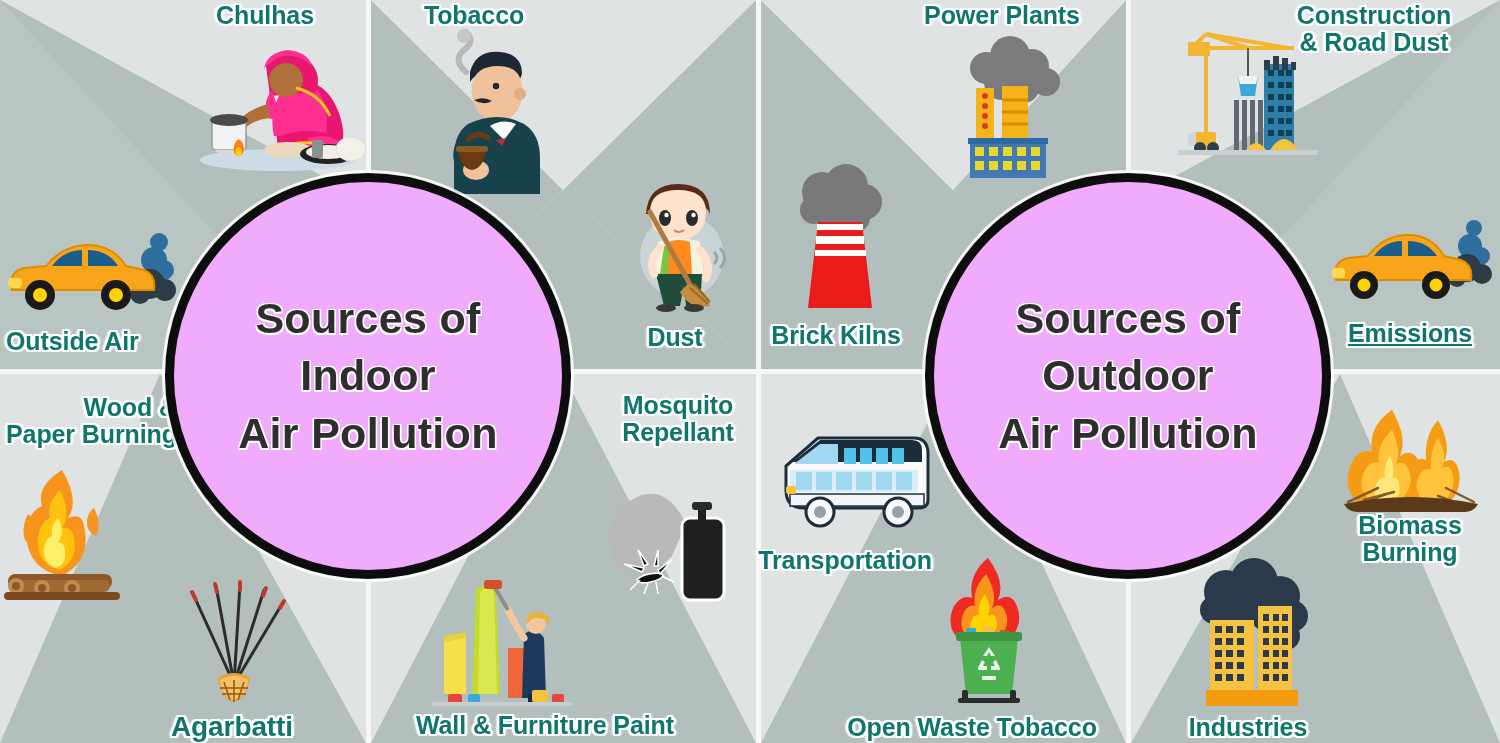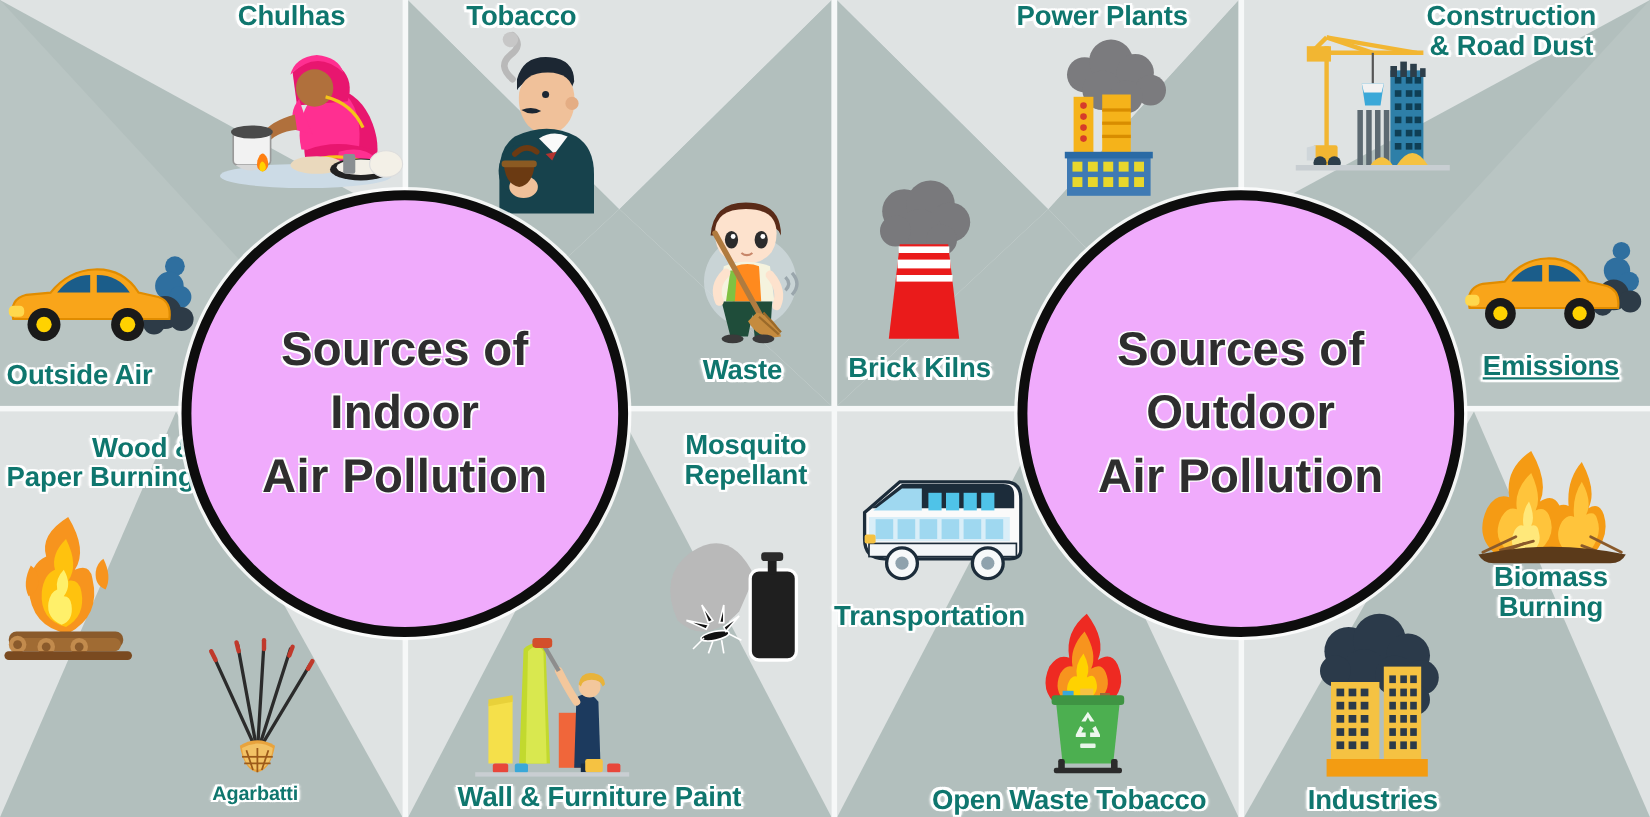--- a/index.html
+++ b/index.html
@@ -643,31 +643,31 @@
       <rect x="18" y="128" width="92" height="16" fill="#f39c12"></rect>
     </svg>
   </div>
 
   <div class="lbl c" style="left:265px;  top:2px;   font-size:25px;">Chulhas</div>
   <div class="lbl c" style="left:474px;  top:2px;   font-size:25px;">Tobacco</div>
   <div class="lbl c" style="left:1002px; top:2px;   font-size:25px;">Power Plants</div>
   <div class="lbl c" style="left:1374px; top:2px;   font-size:25px;">Construction &amp; Road Dust</div>
 
   <div class="lbl l" style="left:6px;    top:328px; font-size:25px;">Outside Air</div>
-  <div class="lbl c" style="left:675px;  top:324px; font-size:25px;">Waste</div>
+  <div class="lbl c" style="left:675px;  top:324px; font-size:25px;">Dust</div>
   <div class="lbl c" style="left:836px;  top:322px; font-size:25px;">Brick Kilns</div>
   <div class="lbl c" style="left:1410px; top:320px; font-size:25px;text-decoration:underline;">Emissions</div>
 
   <div class="lbl l" style="left:6px;    top:394px; font-size:25px;">Wood &amp;
 Paper Burning</div>
   <div class="lbl c" style="left:678px;  top:392px; font-size:25px;">Mosquito
 Repellant</div>
 
   <div class="lbl c" style="left:845px;  top:547px; font-size:25px;">Transportation</div>
   <div class="lbl c" style="left:1410px; top:512px; font-size:25px;">Biomass
 Burning</div>
 
-  <div class="lbl c" style="left:232px;  top:712px; font-size:18px;">Agarbatti</div>
+  <div class="lbl c" style="left:232px;  top:712px; font-size:28px;">Agarbatti</div>
   <div class="lbl c" style="left:545px;  top:712px; font-size:25px;">Wall &amp; Furniture Paint</div>
   <div class="lbl c" style="left:972px;  top:714px; font-size:25px;">Open Waste Tobacco</div>
   <div class="lbl c" style="left:1248px; top:714px; font-size:25px;">Industries</div>
 
 </div>
 
 </body></html>

